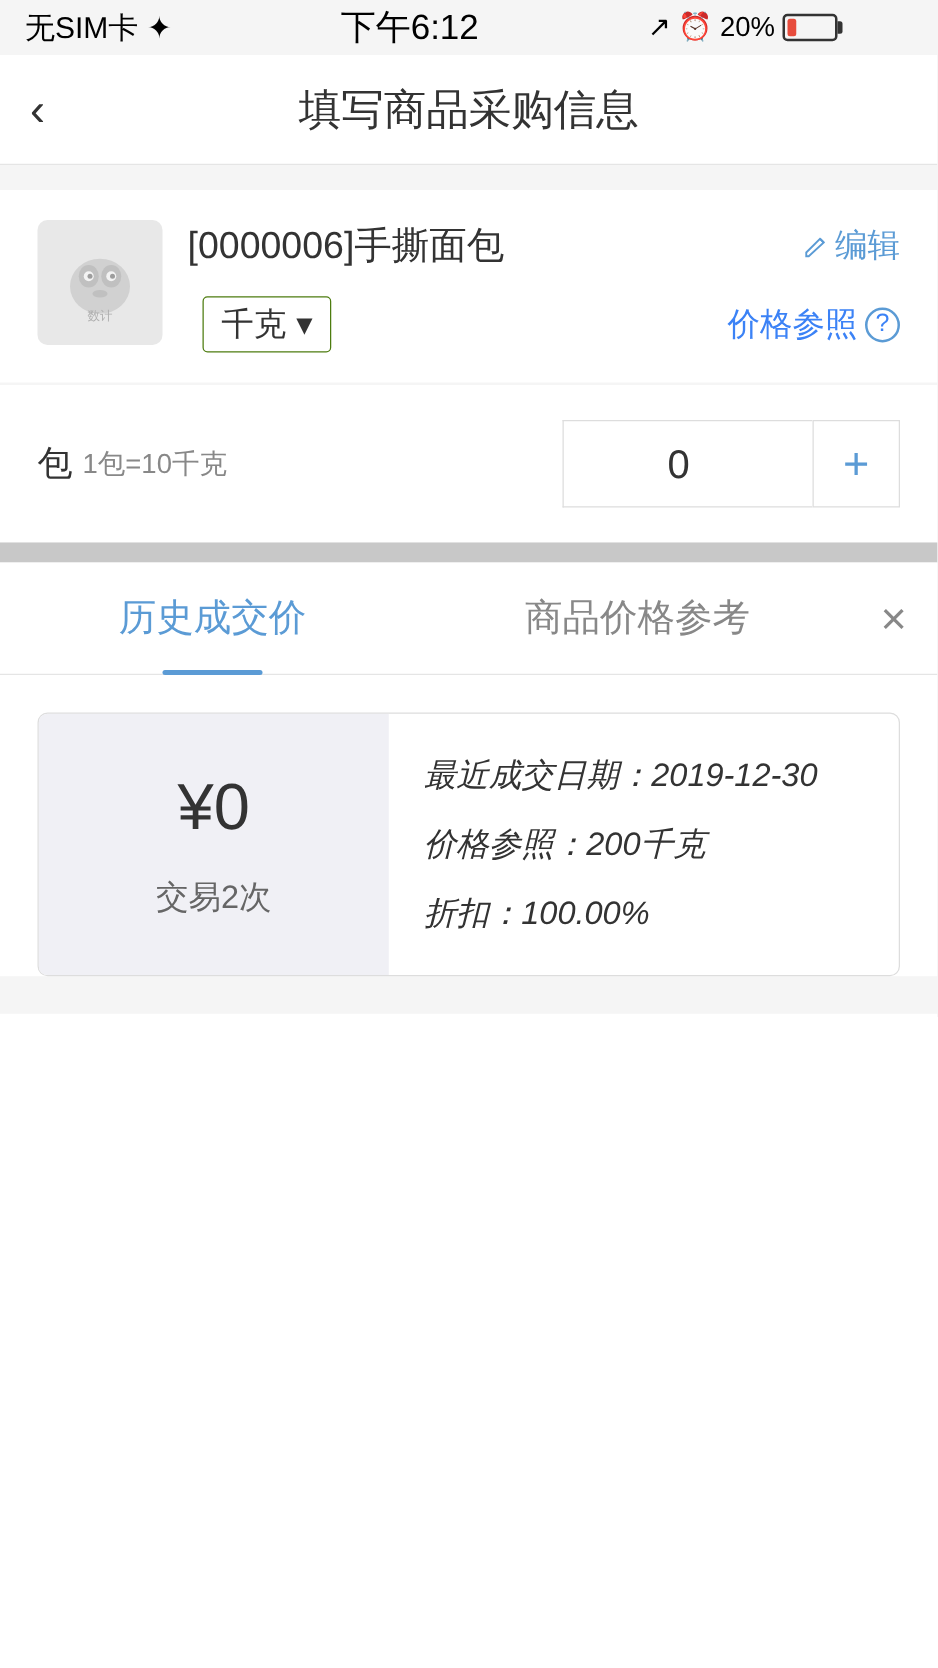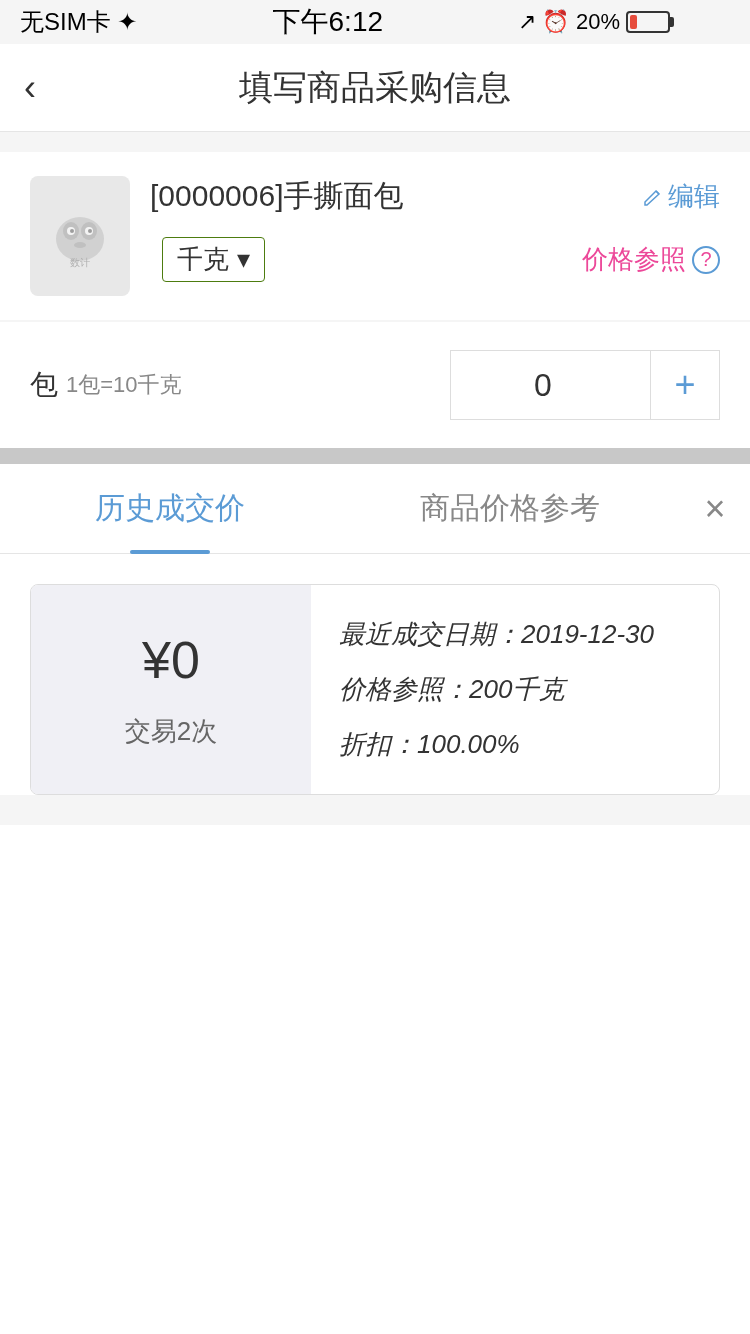--- a/index.html
+++ b/index.html
@@ -81,21 +81,21 @@
     .product-card {
       background: #fff;
       margin: 20px 0 0 0;
       padding: 24px 30px;
       display: flex;
       align-items: flex-start;
       gap: 20px;
     }
     .product-image {
       width: 100px;
-      height: 120px;
+      height: 100px;
       background: #e8e8e8;
       border-radius: 8px;
       display: flex;
       align-items: center;
       justify-content: center;
       flex-shrink: 0;
     }
     .product-image-inner {
       width: 70px;
       height: 70px;
@@ -132,21 +132,21 @@
       align-items: center;
       border: 1px solid #4d7c0f;
       border-radius: 4px;
       padding: 4px 14px;
       font-size: 26px;
       color: #333;
       gap: 8px;
       margin-left: 12px;
     }
     .price-ref {
-      color: #ec4899;
+      color: #3b82f6;
       font-size: 26px;
       display: flex;
       align-items: center;
       gap: 6px;
       cursor: pointer;
     }
 
     
     .qty-section {
       background: #fff;

